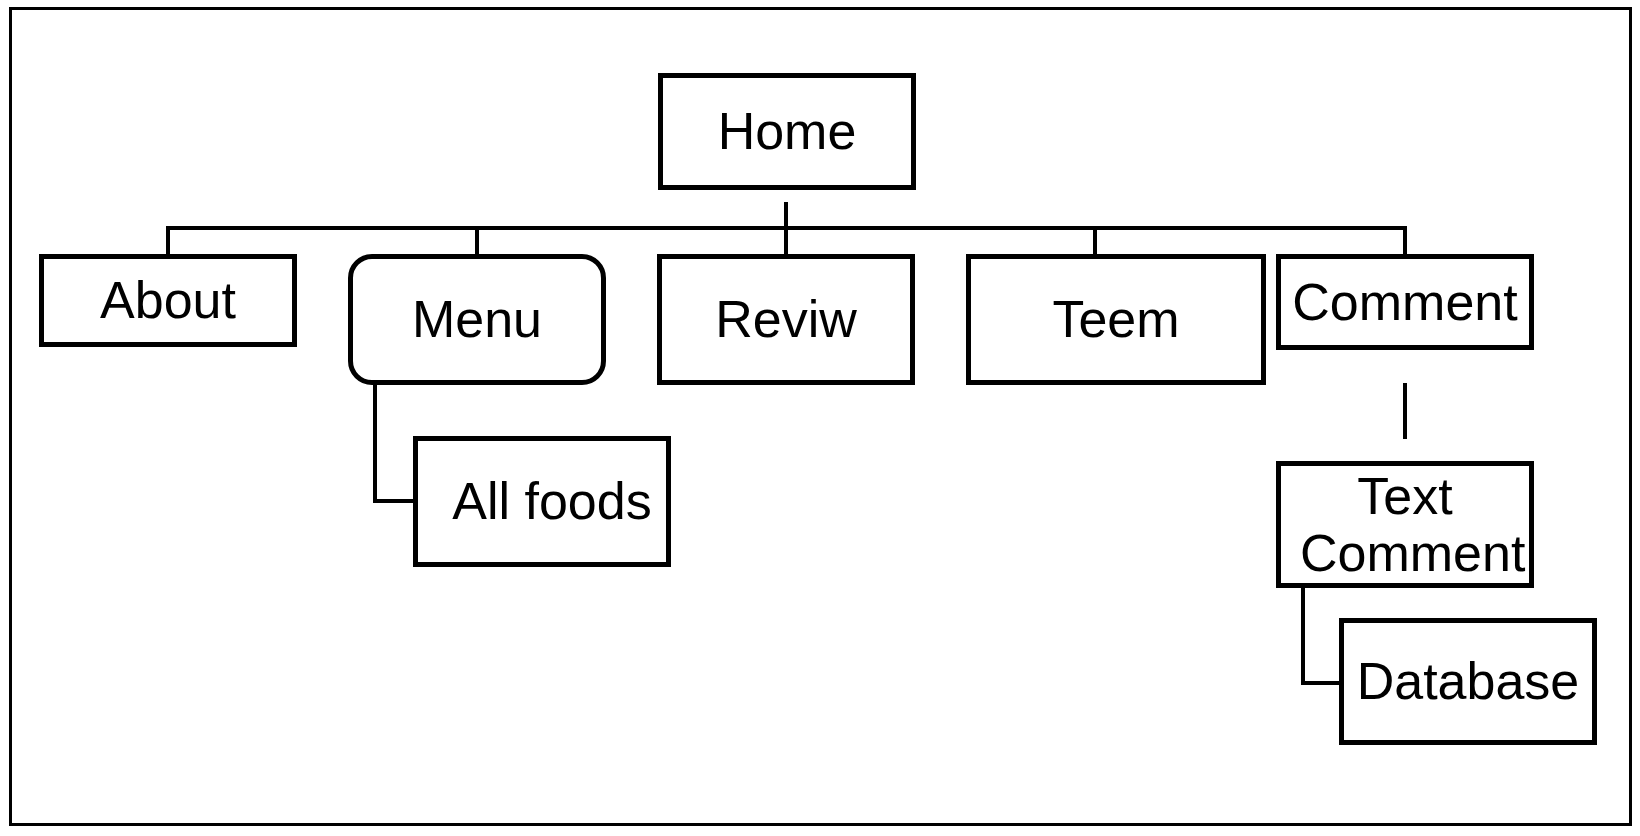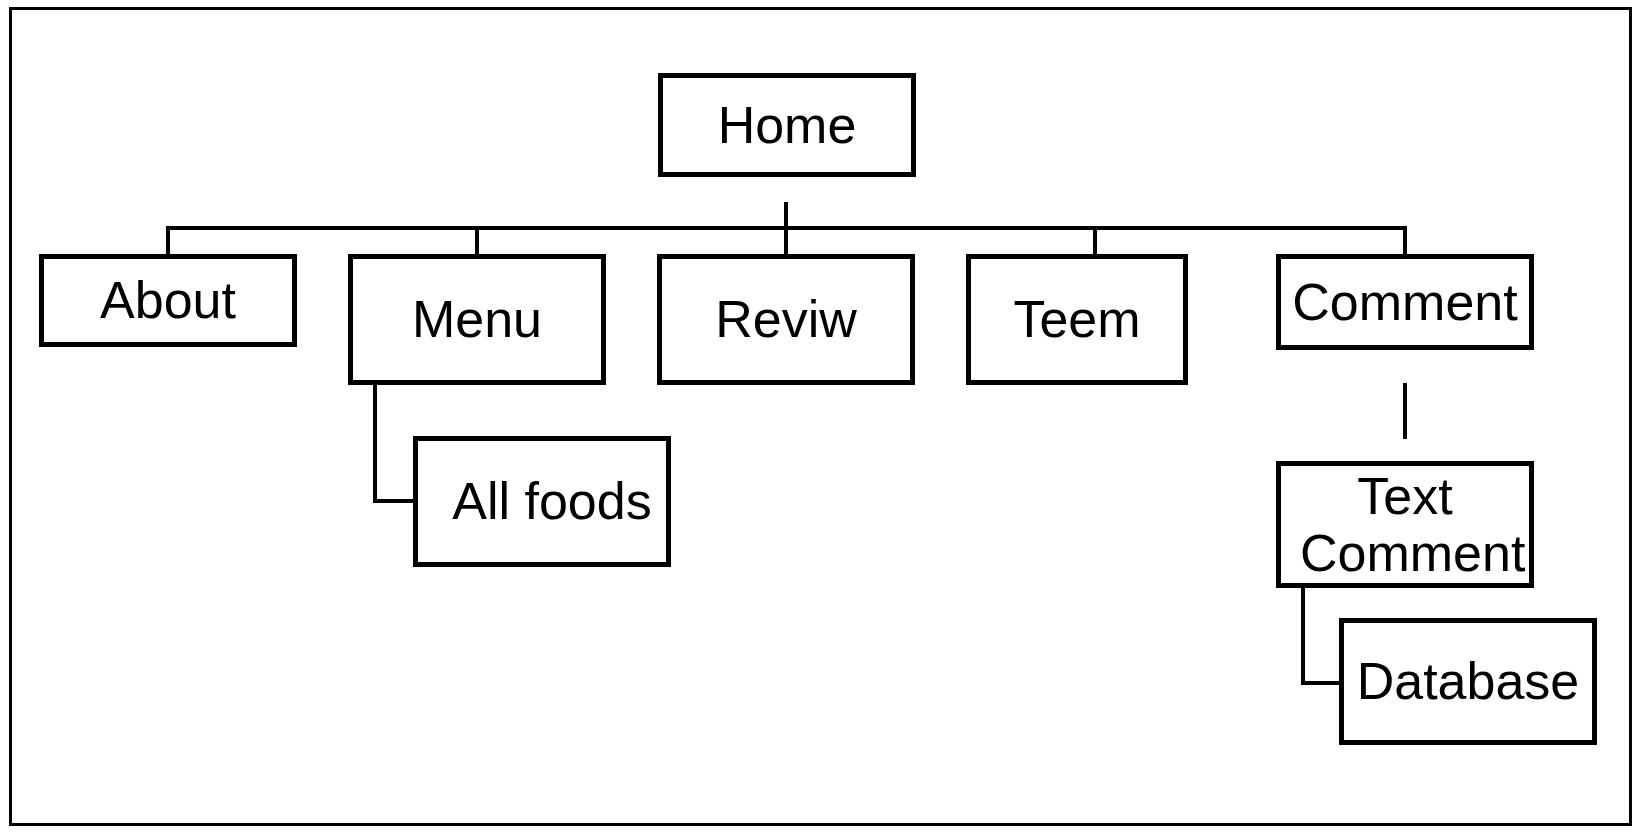--- a/index.html
+++ b/index.html
@@ -44,25 +44,25 @@
   .node .label.wrap {
     white-space: normal;
     max-width: 210px;
   }
   .conn {
     position: absolute;
     background: #000000;
     z-index: 1;
   }
   
-  .n-home         { left: 658px;  top: 73px;  width: 258px; height: 104px; }
+  .n-home         { left: 658px;  top: 73px;  width: 258px; height: 117px; }
   .n-about        { left: 39px;   top: 254px; width: 258px; height: 93px; }
-  .n-menu         { left: 348px;  top: 254px; width: 258px; height: 131px; }
+  .n-menu         { left: 348px;  top: 254px; width: 258px; height: 131px; border-radius: 24px; }
   .n-reviw        { left: 657px;  top: 254px; width: 258px; height: 131px; }
-  .n-teem         { left: 966px;  top: 254px; width: 222px; height: 131px; }
+  .n-teem         { left: 966px;  top: 254px; width: 300px; height: 131px; }
   .n-comment      { left: 1276px; top: 254px; width: 258px; height: 96px; }
   .n-all-foods    { left: 413px;  top: 436px; width: 258px; height: 131px; padding-left: 20px; }
   .n-text-comment { left: 1276px; top: 461px; width: 258px; height: 127px; }
   .n-database     { left: 1339px; top: 618px; width: 258px; height: 127px; }
   
   .c-home-stem     { left: 784px;  top: 202px; width: 4px;    height: 28px; }
   .c-bus           { left: 166px;  top: 226px; width: 1241px; height: 4px;  }
   .c-drop-about    { left: 166px;  top: 226px; width: 4px;    height: 30px; }
   .c-drop-menu     { left: 475px;  top: 226px; width: 4px;    height: 30px; }
   .c-drop-reviw    { left: 784px;  top: 226px; width: 4px;    height: 30px; }

